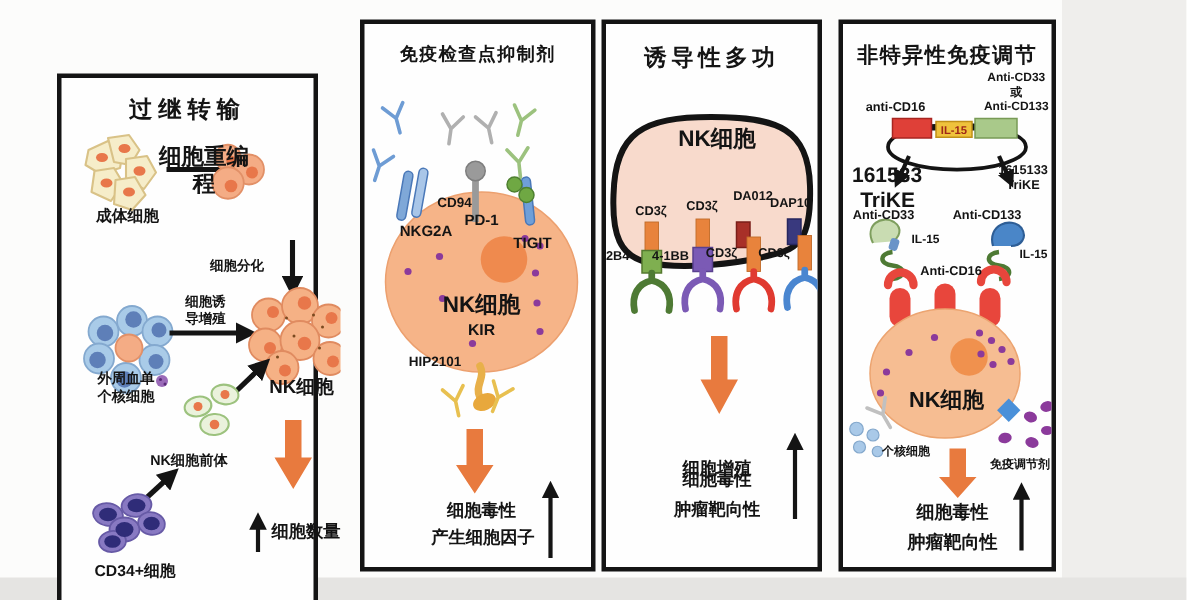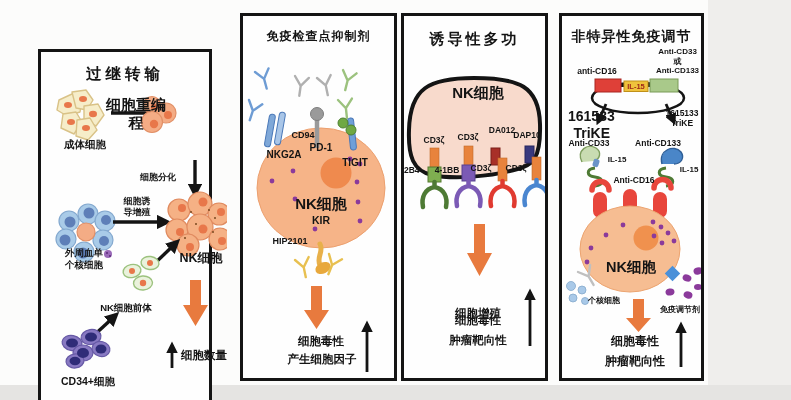--- a/index.html
+++ b/index.html
@@ -137,21 +137,21 @@
   <div class="lbl title" style="top:13px;font-size:15.5px;letter-spacing:4px;">过继转输</div>
   <div class="lbl" style="left:14px;top:86px;width:60px;font-size:10.5px;">成体细胞</div>
   <div class="lbl" style="left:62px;top:44px;width:66px;font-size:15px;">细胞重编程</div>
   <div class="lbl" style="left:94px;top:120px;width:46px;font-size:9px;">细胞分化</div>
   <div class="lbl" style="left:16px;top:195px;width:54px;font-size:9.5px;">外周血单
 个核细胞</div>
   <div class="lbl" style="left:74px;top:144px;width:44px;font-size:9px;">细胞诱
 导增殖</div>
   <div class="lbl" style="left:132px;top:199px;width:56px;font-size:12.5px;">NK细胞</div>
   <div class="lbl" style="left:50px;top:250px;width:70px;font-size:9.5px;">NK细胞前体</div>
-  <div class="lbl" style="left:4px;top:323px;width:70px;font-size:10.5px;text-align:right;">CD34+细胞</div>
+  <div class="lbl" style="left:14px;top:323px;width:70px;font-size:10.5px;">CD34+细胞</div>
   <div class="lbl" style="left:138px;top:296px;width:50px;font-size:11.5px;">细胞数量</div>
 </section>
 
 <section class="panel" style="left:240px;width:157px;">
   <svg width="151" height="362" viewBox="0 0 151 362">
     <defs>
       <marker id="m2" viewBox="0 0 10 10" refX="7" refY="5" markerWidth="4.2" markerHeight="4.2" orient="auto-start-reverse">
         <path d="M0,0 L10,5 L0,10 z" fill="#141414"></path>
       </marker>
     </defs>

